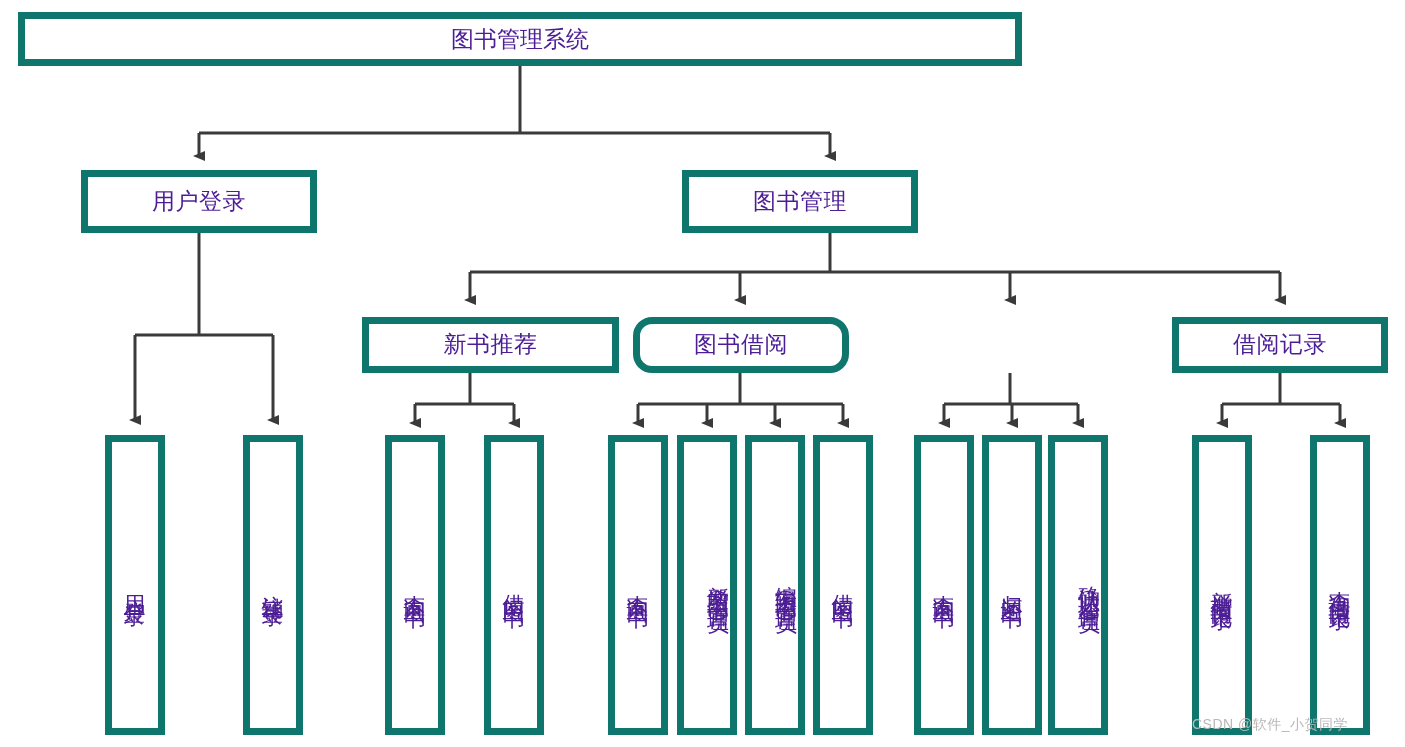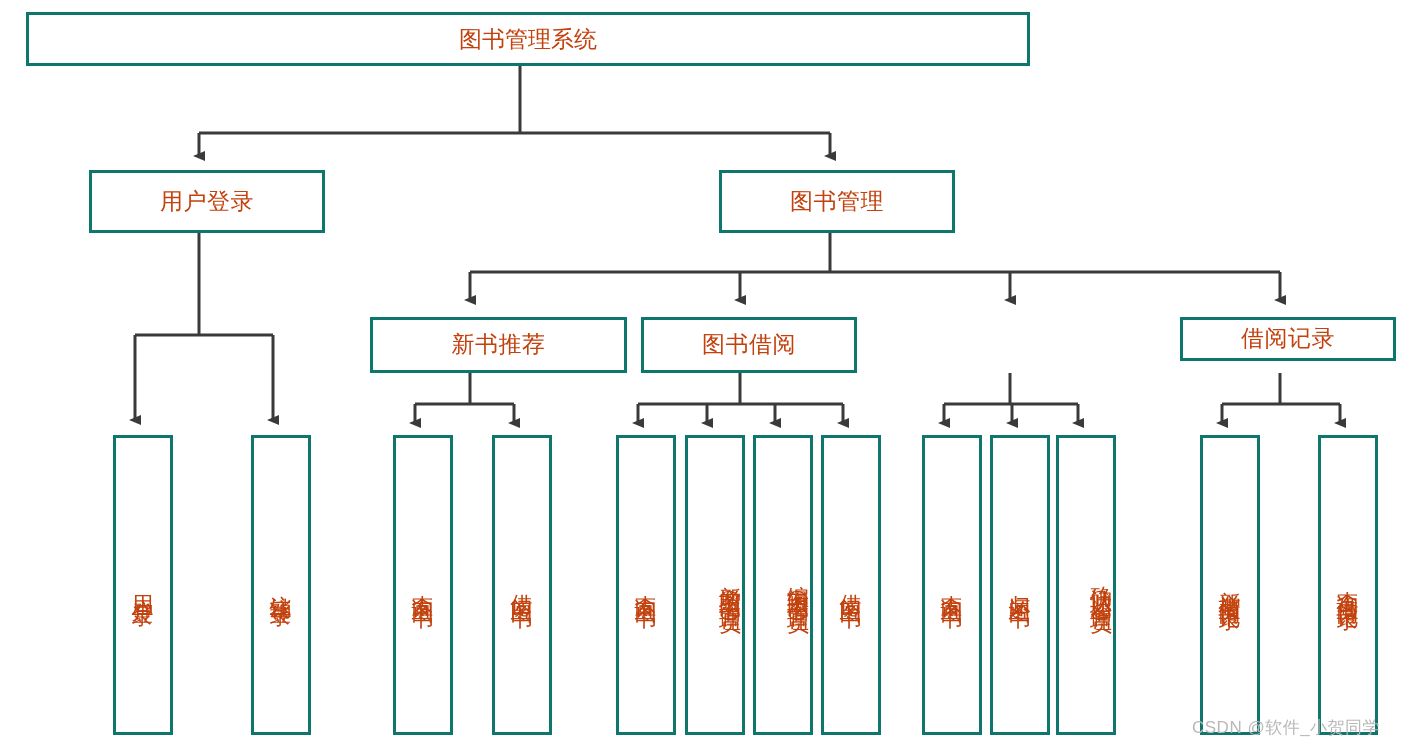--- a/index.html
+++ b/index.html
@@ -21,28 +21,27 @@
     position: absolute;
     left: 0;
     top: 0;
     width: 1405px;
     height: 747px;
     pointer-events: none;
   }
   .node {
     position: absolute;
     box-sizing: border-box;
-    border: 3px solid #0f766e;
+    border: 7px solid #0f766e;
     background: #ffffff;
     display: flex;
     align-items: center;
     justify-content: center;
-    color: #c2410c;
+    color: #4c1d95;
     text-align: center;
-    margin-left: 8px;
   }
   .node.h {
     font-size: 23px;
     letter-spacing: 0.5px;
     line-height: 1.2;
   }
   .node.root {
     font-size: 23px;
   }
   .node.v {
@@ -58,21 +57,21 @@
   .node.v.top-aligned {
     align-items: flex-start;
     padding-top: 2px;
   }
   .node.v.mid {
     align-items: center;
     padding-top: 0;
   }
   .watermark {
     position: absolute;
-    font-size: 17px;
+    font-size: 14px;
     color: #b8b8b8;
     white-space: nowrap;
     letter-spacing: 0.5px;
   }
 </style>
 </head>
 <body>
 
 <div id="canvas">
 
@@ -122,25 +121,25 @@
       <path d="M1280,373 L1280,404"></path>
       <path d="M1222,404 L1340,404"></path>
       <path d="M1222,404 L1222,423" marker-end="url(#arrow)"></path>
       <path d="M1340,404 L1340,423" marker-end="url(#arrow)"></path>
     </g>
   </svg>
 
   <div class="node root" style="left:18px; top:12px; width:1004px; height:54px;">图书管理系统</div>
 
   <div class="node h" style="left:81px; top:170px; width:236px; height:63px;">用户登录</div>
-  <div class="node h" style="left:711px; top:170px; width:236px; height:63px;">图书管理</div>
+  <div class="node h" style="left:682px; top:170px; width:236px; height:63px;">图书管理</div>
 
   <div class="node h" style="left:362px; top:317px; width:257px; height:56px;">新书推荐</div>
-  <div class="node h" style="left:633px; top:317px; width:216px; height:56px;">图书借阅</div>
-  <div class="node h" style="left:1172px; top:317px; width:216px; height:44px;">借阅记录</div>
+  <div class="node h" style="left:633px; top:317px; width:216px; height:56px;border-radius:19px;">图书借阅</div>
+  <div class="node h" style="left:1172px; top:317px; width:216px; height:56px;">借阅记录</div>
 
   <div class="node v mid" style="left:105px; top:435px; width:60px; height:300px;">用户登录</div>
   <div class="node v mid" style="left:243px; top:435px; width:60px; height:300px;">注销登录</div>
 
   <div class="node v mid" style="left:385px; top:435px; width:60px; height:300px;">查询图书</div>
   <div class="node v mid" style="left:484px; top:435px; width:60px; height:300px;">借阅图书</div>
 
   <div class="node v mid" style="left:608px; top:435px; width:60px; height:300px;">查询图书</div>
   <div class="node v top-aligned" style="left:677px; top:435px; width:60px; height:300px;">新增图书（管理员）</div>
   <div class="node v top-aligned" style="left:745px; top:435px; width:60px; height:300px;">编辑图书（管理员）</div>

